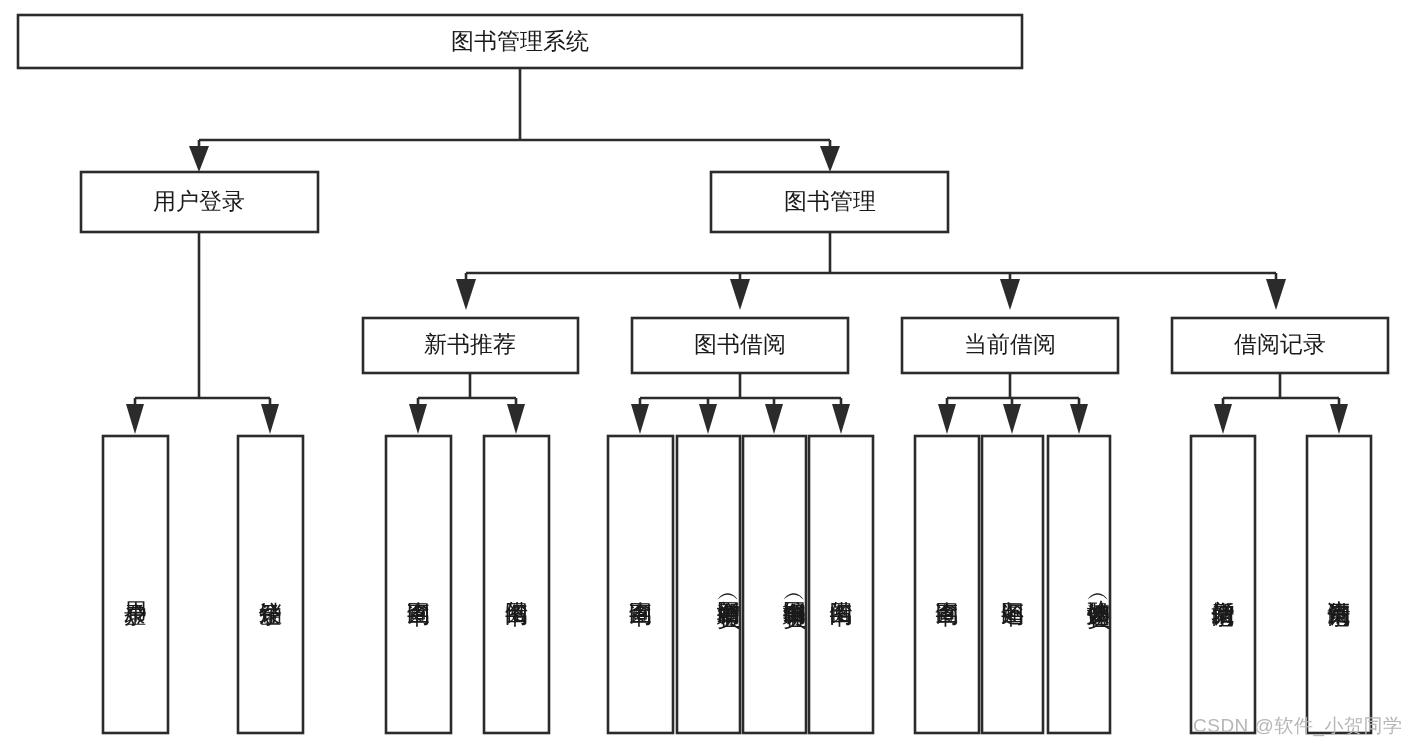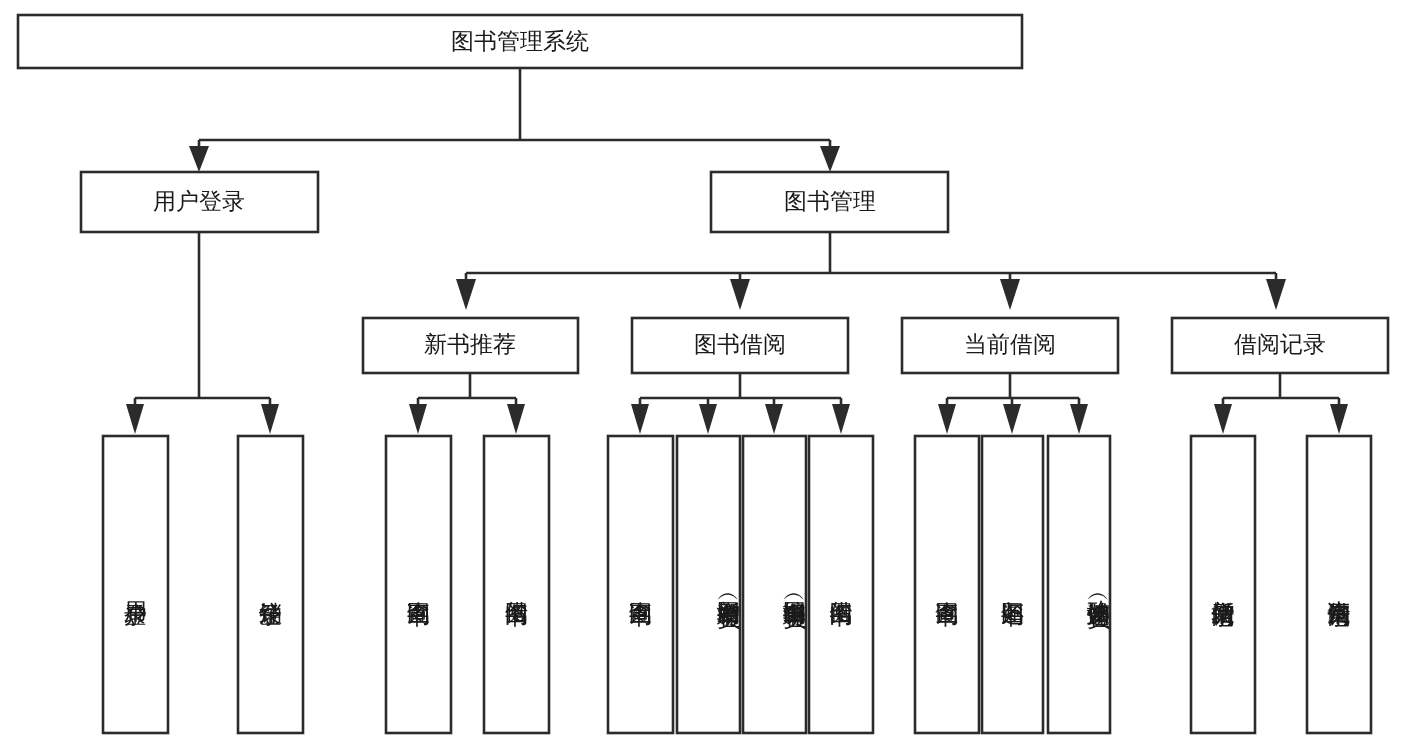--- a/index.html
+++ b/index.html
@@ -244,14 +244,15 @@
     <div class="node-label-v">确认归还（管理员）</div>
   </div>
 
   <div class="vlabel-holder center" style="left:1191px; top:436px; width:64px; height:297px;">
     <div class="node-label-v">新增借阅记录</div>
   </div>
   <div class="vlabel-holder center" style="left:1307px; top:436px; width:64px; height:297px;">
     <div class="node-label-v">查询借阅记录</div>
   </div>
 
+  <div id="watermark">CSDN @软件_小贺同学</div>
 
 </div>
 
 </body></html>

